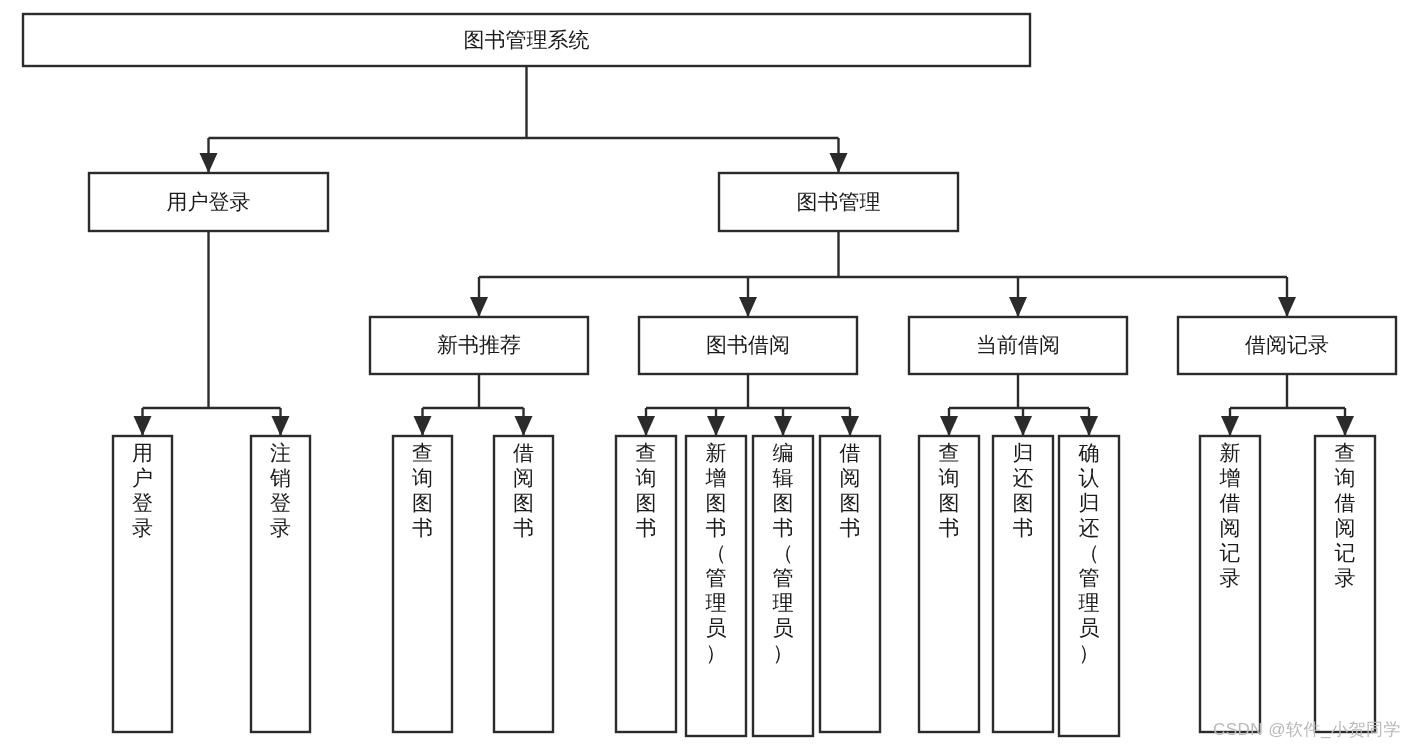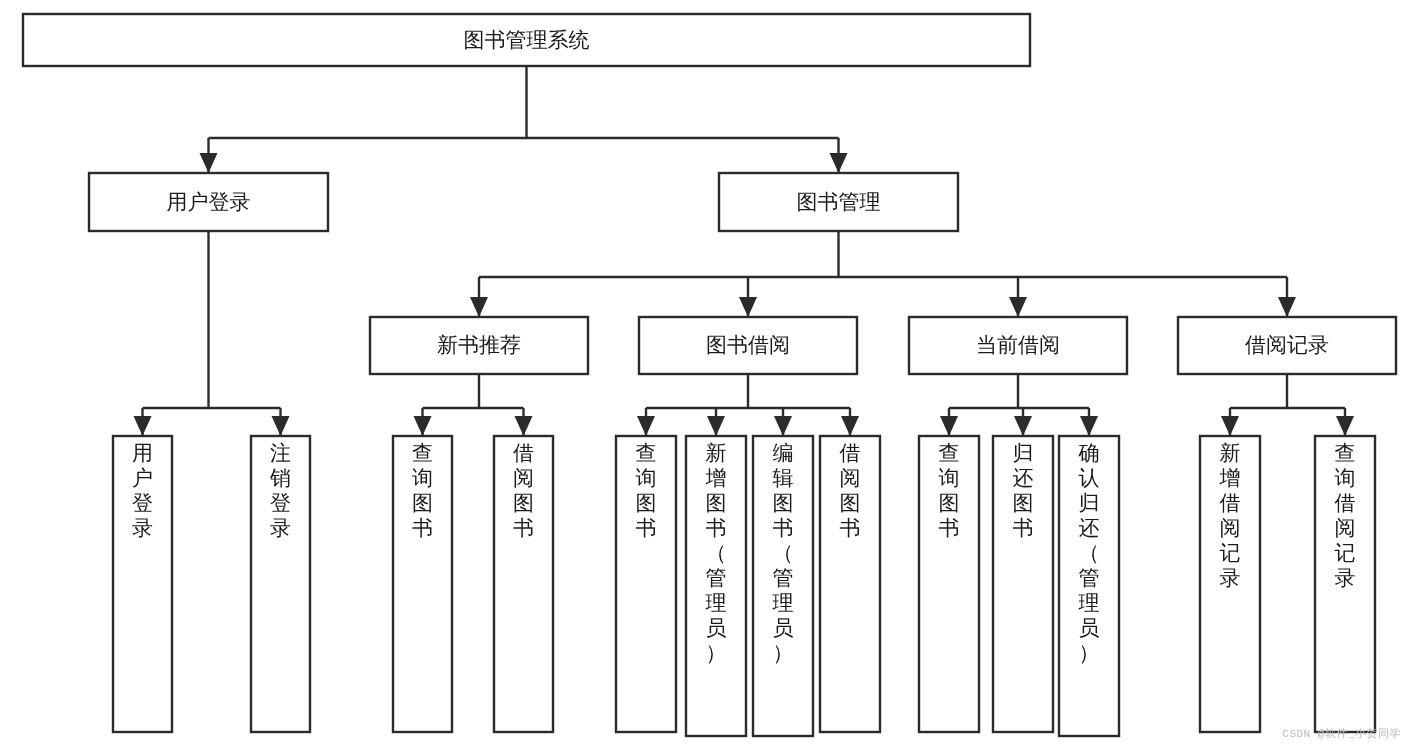--- a/index.html
+++ b/index.html
@@ -51,22 +51,22 @@
     fill: none;
   }
   .arrow-head {
     fill: #2b2b2b;
     stroke: none;
   }
   .watermark {
     position: absolute;
     right: 12px;
     bottom: 6px;
-    font-family: Liberation Mono, monospace;
-    font-size: 11px;
+    font-family: Liberation Sans, sans-serif;
+    font-size: 17px;
     color: #b9b9b9;
     letter-spacing: 0.5px;
     white-space: nowrap;
     pointer-events: none;
   }
 </style>
 </head>
 <body>
 
 <div id="diagram-root">

